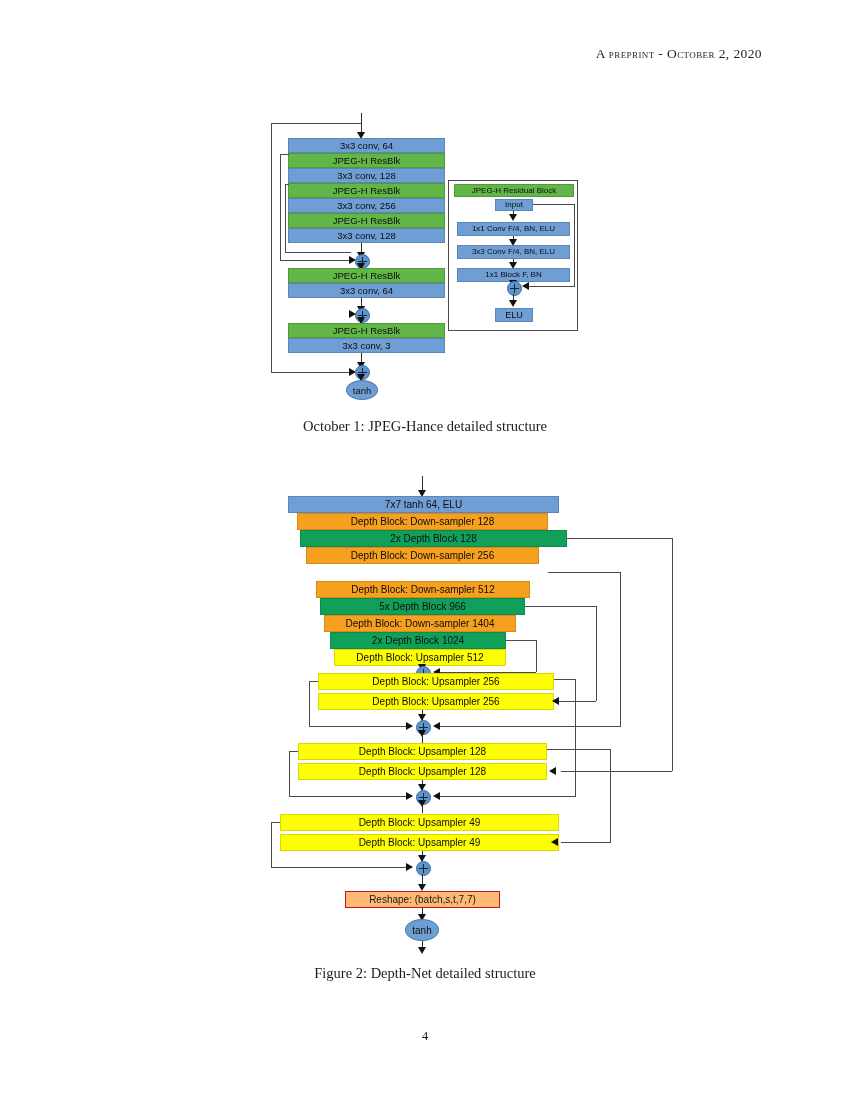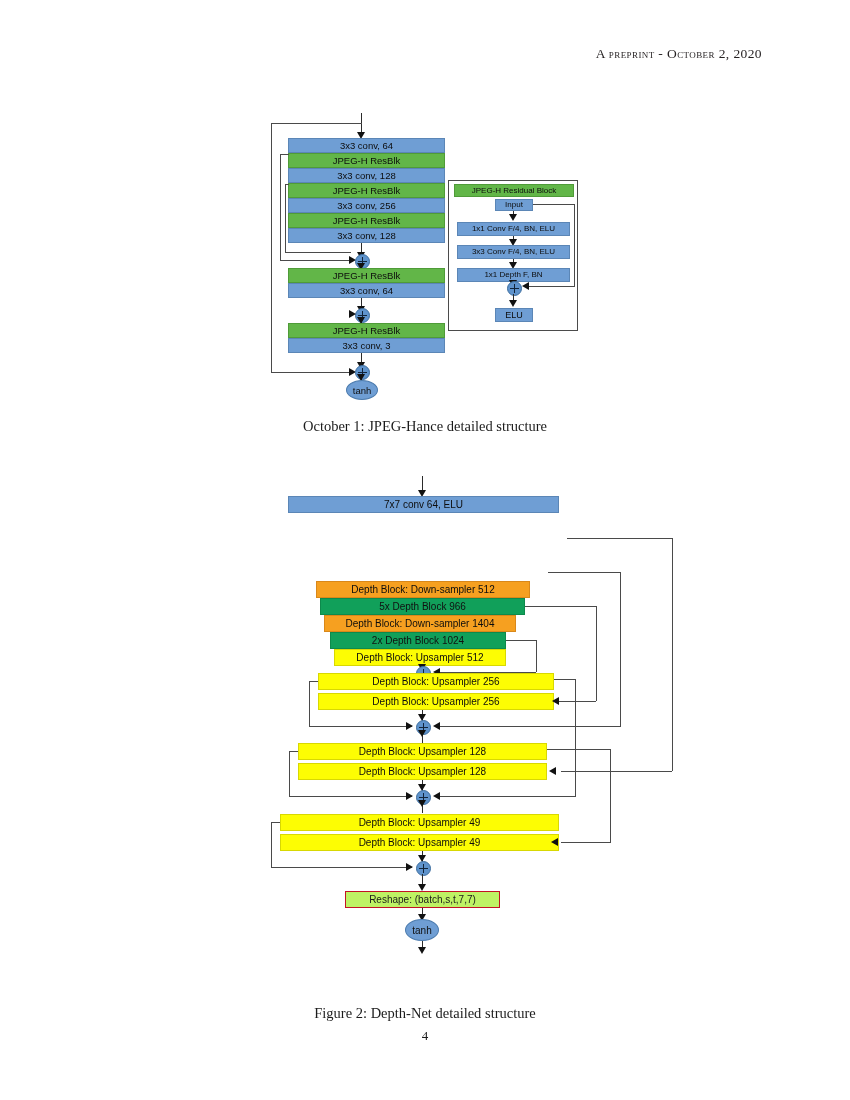--- a/index.html
+++ b/index.html
@@ -36,21 +36,21 @@
     font-family:"Liberation Sans", sans-serif;
     color:#0d0d0d;line-height:1;
     border:1px solid rgba(0,0,0,.35);
     white-space:nowrap;overflow:hidden;
   }
   .n-blue  {background:#6f9ed4;border-color:#5b86b6;}
   .n-green {background:#62b648;border-color:#4f9b38;}
   .n-green2{background:#11a05a;border-color:#0d8a4c;}
   .n-orange{background:#f6a020;border-color:#d9881a;}
   .n-yellow{background:#fdfd03;border-color:#d8d802;}
-  .n-red   {background:#bef264;border-color:#c21324;color:#1a1a1a;}
+  .n-red   {background:#fdba74;border-color:#c21324;color:#1a1a1a;}
 
   .ell{
     position:absolute;box-sizing:border-box;
     display:flex;align-items:center;justify-content:center;
     background:#6f9ed4;border:1px solid #4d7cae;border-radius:50%;
     font-family:"Liberation Sans", sans-serif;color:#111;
   }
 
   
   .ln{position:absolute;background:#4a4a4a;}
@@ -158,41 +158,44 @@
       <div class="node n-blue" style="left:8px;top:41px;width:113px;height:14px;font-size:8px;">1x1 Conv F/4, BN, ELU</div>
 
       <div class="ln ln-v ln-dark" style="left:64px;top:55px;height:8px;"></div>
       <div class="arw arw-d" style="left:60px;top:58px;"></div>
 
       <div class="node n-blue" style="left:8px;top:64px;width:113px;height:14px;font-size:8px;">3x3 Conv F/4, BN, ELU</div>
 
       <div class="ln ln-v ln-dark" style="left:64px;top:78px;height:8px;"></div>
       <div class="arw arw-d" style="left:60px;top:81px;"></div>
 
-      <div class="node n-blue" style="left:8px;top:87px;width:113px;height:14px;font-size:8px;">1x1 Depth F, BN</div>
+      <div class="node n-blue" style="left:8px;top:87px;width:113px;height:14px;font-size:8px;">1x1 Block F, BN</div>
 
       <div class="ln ln-v ln-dark" style="left:64px;top:101px;height:9px;"></div>
       <div class="arw arw-d" style="left:60px;top:99px;"></div>
       <div class="plus" style="left:58px;top:100px;"></div>
 
       <div class="ln ln-v ln-dark" style="left:64px;top:113px;height:10px;"></div>
       <div class="arw arw-d" style="left:60px;top:119px;"></div>
 
       <div class="node n-blue" style="left:46px;top:127px;width:38px;height:14px;font-size:9px;">ELU</div>
     </div>
   </div>
 
   <div class="caption" style="top:418px;">October 1: JPEG-Hance detailed structure</div>
 
   <div class="fig" style="left:0;top:0;width:850px;height:960px;">
 
     <div class="ln ln-v ln-dark" style="left:422px;top:476px;height:18px;"></div>
     <div class="arw arw-d" style="left:418px;top:490px;"></div>
 
-    <div class="node n-blue" style="left:288px;top:496px;width:271px;height:17px;font-size:10px;">7x7 conv 64, ELU</div>
+    <div class="node n-blue" style="left:288px;top:496px;width:271px;height:17px;font-size:10px;">7x7 tanh 64, ELU</div>
+    <div class="node n-orange" style="left:297px;top:513px;width:251px;height:17px;font-size:10px;">Depth Block: Down-sampler 128</div>
+    <div class="node n-green2" style="left:300px;top:530px;width:267px;height:17px;font-size:10px;color:#111;">2x Depth Block 128</div>
+    <div class="node n-orange" style="left:306px;top:547px;width:233px;height:17px;font-size:10px;">Depth Block: Down-sampler 256</div>
     <div class="node n-orange" style="left:316px;top:581px;width:214px;height:17px;font-size:10px;">Depth Block: Down-sampler 512</div>
     <div class="node n-green2" style="left:320px;top:598px;width:205px;height:17px;font-size:10px;color:#111;">5x Depth Block 966</div>
     <div class="node n-orange" style="left:324px;top:615px;width:192px;height:17px;font-size:10px;">Depth Block: Down-sampler 1404</div>
     <div class="node n-green2" style="left:330px;top:632px;width:176px;height:17px;font-size:10px;color:#111;text-align:center;">2x Depth Block 1024</div>
     <div class="node n-yellow" style="left:334px;top:649px;width:172px;height:17px;font-size:10px;">Depth Block: Upsampler 512</div>
 
     <div class="ln ln-v ln-dark" style="left:422px;top:666px;height:12px;"></div>
     <div class="arw arw-d" style="left:418px;top:664px;"></div>
     <div class="plus" style="left:416px;top:666px;"></div>
     <div class="ln ln-v ln-dark" style="left:422px;top:679px;height:9px;"></div>
@@ -274,17 +277,17 @@
 
     <div class="ln ln-v ln-dark" style="left:422px;top:908px;height:12px;"></div>
     <div class="arw arw-d" style="left:418px;top:914px;"></div>
 
     <div class="ell" style="left:405px;top:919px;width:34px;height:22px;font-size:10px;">tanh</div>
 
     <div class="ln ln-v ln-dark" style="left:422px;top:941px;height:10px;"></div>
     <div class="arw arw-d" style="left:418px;top:947px;"></div>
   </div>
 
-  <div class="caption" style="top:965px;margin-top:40px;">Figure 2: Depth-Net detailed structure</div>
+  <div class="caption" style="top:965px;">Figure 2: Depth-Net detailed structure</div>
 
   <div class="page-number" style="top:1028px;">4</div>
 
 </div>
 
 </body></html>

